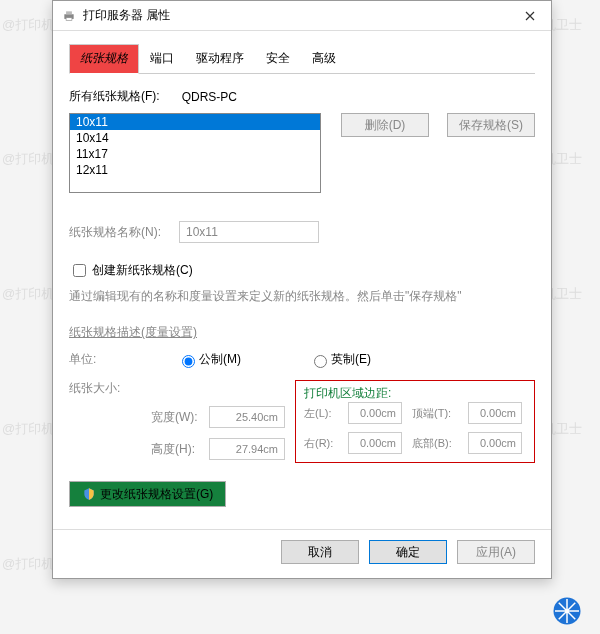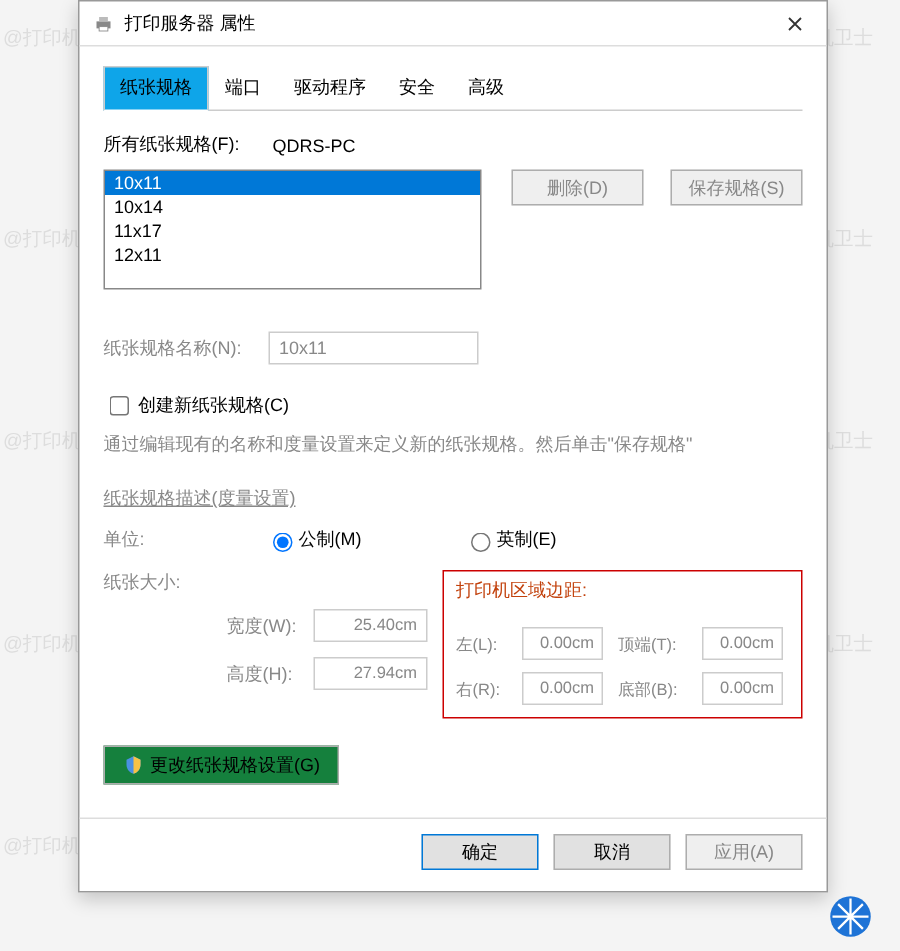--- a/index.html
+++ b/index.html
@@ -7,21 +7,21 @@
 .watermark { position: absolute; color: #ddd; font-size: 13px; z-index: 0; pointer-events: none; }
 .dialog { position: absolute; left: 52px; top: 0; width: 500px; background: #fff; border: 1px solid #999; box-shadow: 0 4px 12px rgba(0,0,0,0.2); z-index: 5; }
 .titlebar { display: flex; align-items: center; height: 30px; padding: 0 0 0 8px; border-bottom: 1px solid #ddd; }
 .title-icon { width: 16px; height: 14px; margin-right: 6px; }
 .title-text { font-size: 12px; flex: 1; }
 .close-btn { width: 42px; height: 28px; display: flex; align-items: center; justify-content: center; cursor: pointer; }
 .close-btn svg { width: 10px; height: 10px; }
 .tab-area { padding: 12px 16px 6px 16px; }
 .tabs { display: flex; border-bottom: 1px solid #ccc; font-size: 12px; }
 .tab { padding: 5px 10px 6px 10px; border: 1px solid transparent; border-bottom: none; cursor: pointer; position: relative; top: 1px; }
-.tab.active { border-color: #ccc; background: #0ea5e9; border-bottom: 1px solid #fff; }
+.tab.active { border-color: #ccc; background: #ef4444; border-bottom: 1px solid #fff; font-style: italic; }
 .content { padding: 8px 16px 12px 16px; font-size: 12px; }
 .row { display: flex; align-items: center; margin-bottom: 8px; }
 .label-all { margin-right: 22px; }
 .server-name { color: #000; }
 .listbox { width: 285px; height: 80px; border: 1px solid #888; overflow-y: scroll; background: #fff; font-size: 12px; }
 .listbox-item { padding: 1px 6px; cursor: pointer; }
 .listbox-item.selected { background: #0078d7; color: #fff; }
 .side-btns { margin-left: 20px; display: flex; gap: 18px; }
 .winbtn { min-width: 88px; height: 24px; font-size: 12px; border: 1px solid #adadad; background: #e1e1e1; cursor: pointer; padding: 0 10px; }
 .winbtn:disabled { color: #888; background: #efefef; }
@@ -37,21 +37,21 @@
 .radio-group { display: flex; gap: 68px; }
 .radio-item { display: flex; align-items: center; color: #000; }
 .radio-item input { margin-right: 4px; }
 .size-area { display: flex; }
 .size-left { width: 108px; color: #888; }
 .size-mid { display: flex; flex-direction: column; gap: 10px; padding-top: 26px; }
 .dim-row { display: flex; align-items: center; }
 .dim-label { width: 58px; color: #888; }
 .dim-input { width: 76px; height: 22px; border: 1px solid #ccc; text-align: right; padding: 0 6px; color: #888; font-size: 11px; }
 .margin-box { border: 1px solid #c00; padding: 4px 8px 8px 8px; margin-left: 10px; }
-.margin-title { color: #c2410c; margin-bottom: 16px; }
+.margin-title { color: #15803d; margin-bottom: 0; }
 .margin-grid { display: grid; grid-template-columns: 38px 58px 50px 58px; row-gap: 8px; column-gap: 6px; align-items: center; }
 .margin-grid .lbl { color: #888; font-size: 11px; }
 .margin-grid input { width: 54px; height: 22px; border: 1px solid #ccc; text-align: right; padding: 0 5px; color: #888; font-size: 11px; }
 .change-btn-row { margin: 18px 0 10px 0; }
 .shield-btn { display: inline-flex; align-items: center; gap: 4px; height: 26px; padding: 0 12px; border: 1px solid #adadad; background: #15803d; font-size: 12px; cursor: pointer; }
 .footer-btns { display: flex; justify-content: flex-end; gap: 10px; padding: 10px 16px 14px 16px; border-top: 1px solid #ddd; }
 .footer-btns .winbtn { min-width: 78px; }
 .footer-btns .winbtn.primary { border-color: #0078d7; }
 .logo-area { position: absolute; right: 18px; bottom: 8px; display: flex; align-items: center; gap: 6px; z-index: 10; }
 .logo-icon { width: 30px; height: 30px; }
@@ -173,22 +173,22 @@
         <svg width="14" height="14" viewBox="0 0 24 24">
             <path d="M12 2 L20 6 V12 C20 17 16 21 12 22 C8 21 4 17 4 12 V6 Z" fill="#4a90e2"></path>
             <path d="M12 2 L20 6 V12 C20 17 16 21 12 22 V2 Z" fill="#f6c244"></path>
           </svg>
         <span>更改纸张规格设置(G)</span>
       </button>
     </div>
   </div>
 
   <div class="footer-btns">
+    <button class="winbtn">取消</button>
     <button class="winbtn primary">确定</button>
-    <button class="winbtn">取消</button>
     <button class="winbtn" disabled="">应用(A)</button>
   </div>
 </div>
 
 <div class="logo-area">
   <svg class="logo-icon" viewBox="0 0 40 40">
       <circle cx="20" cy="20" r="18" fill="#1e73d6"></circle>
       <g stroke="#fff" stroke-width="2">
         <path d="M20 4 V36 M4 20 H36 M9 9 L31 31 M31 9 L9 31"></path>
       </g>

